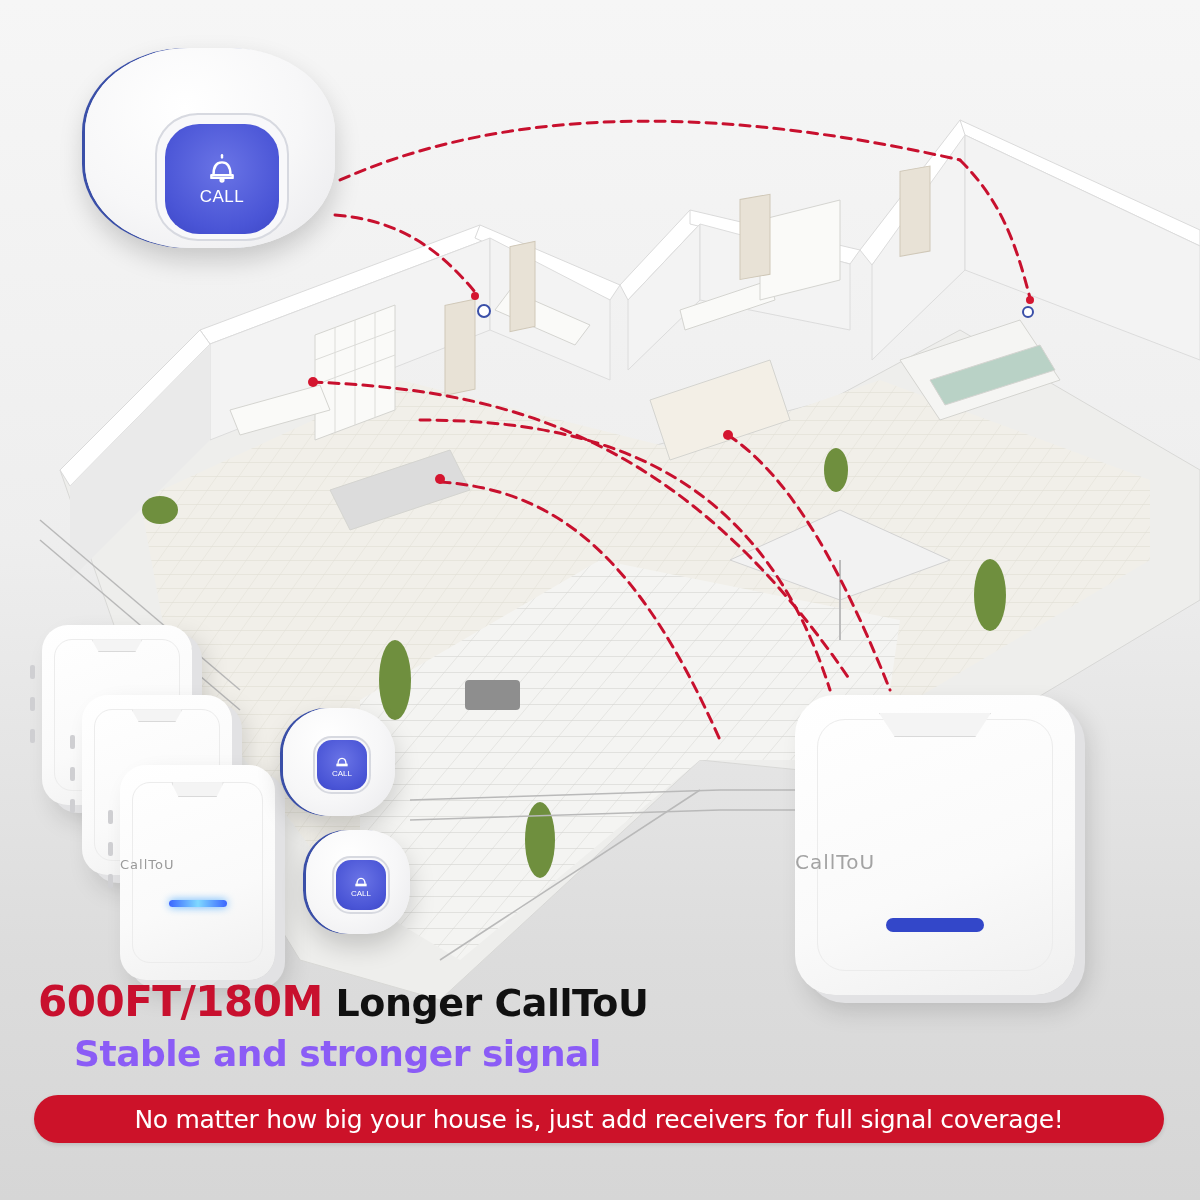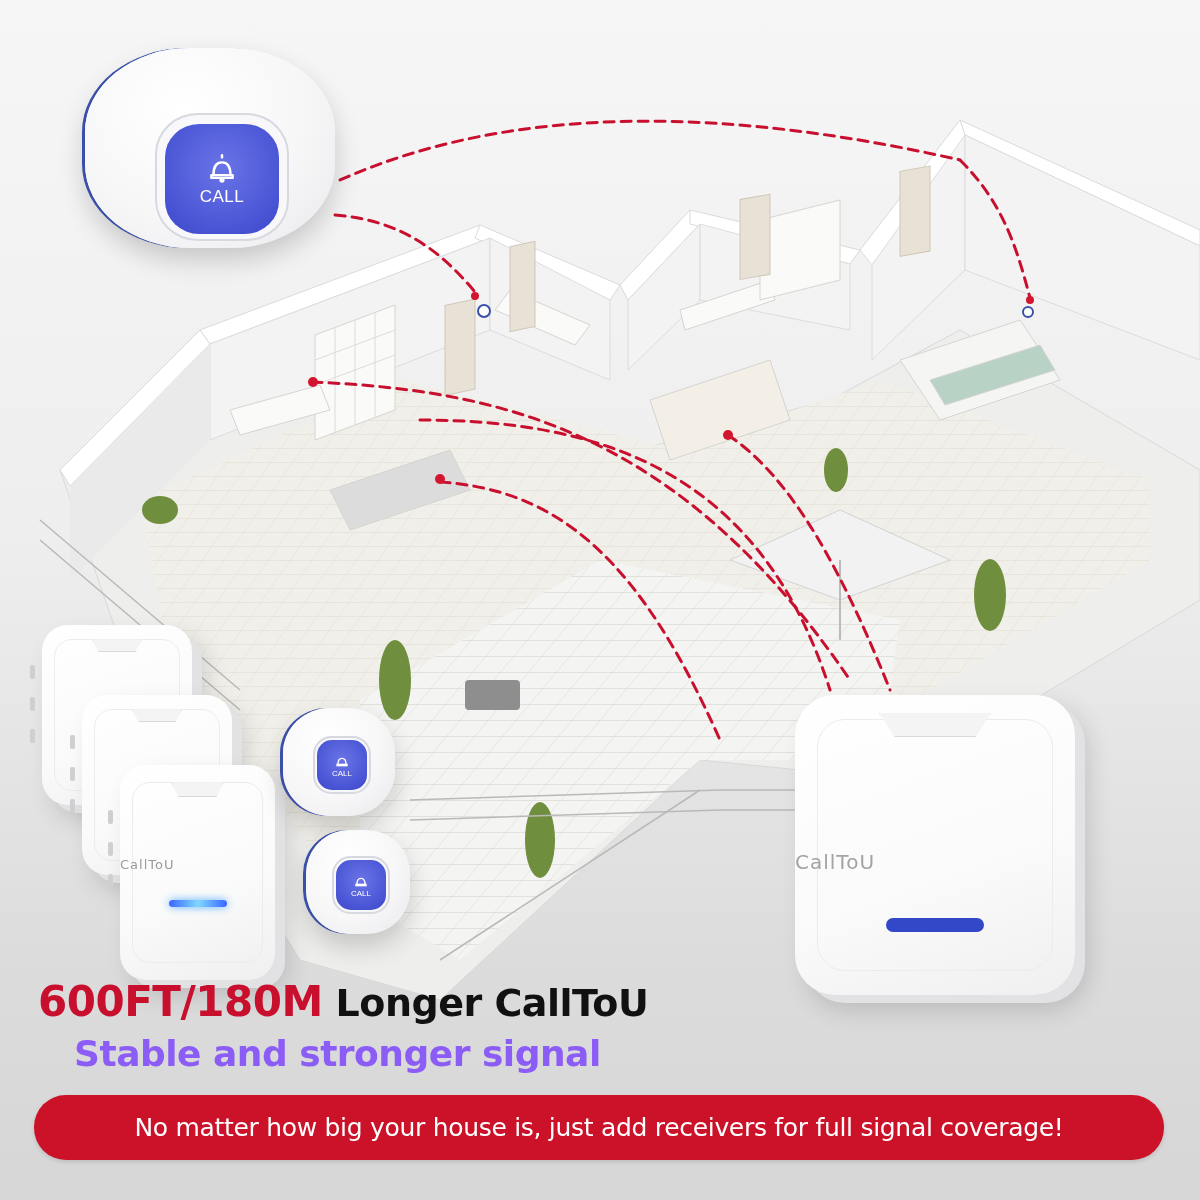--- a/index.html
+++ b/index.html
@@ -76,21 +76,21 @@
     font-family: "DejaVu Sans", sans-serif; font-weight: bold;
     font-size: 38px; line-height: 48px; color: #111; letter-spacing: -0.5px;
   }
   #headline .red { color: #c8102e; font-size: 42px; text-align: center; }
   #subline {
     position: absolute; left: 38px; top: 1030px;
     font-family: "DejaVu Sans", sans-serif; font-weight: bold;
     font-size: 36px; line-height: 48px; color: #8b5cf6; letter-spacing: -0.5px; margin-left: 36px;
   }
   #banner {
-    position: absolute; left: 34px; top: 1095px; width: 1130px; height: 65px;
+    position: absolute; left: 34px; top: 1095px; width: 1130px; height: 48px;
     background: #cc1229; border-radius: 32px;
     display: flex; align-items: center; justify-content: center;
     color: #fff; font-family: "DejaVu Sans", sans-serif; font-size: 25px;
     letter-spacing: -0.3px;
     box-shadow: 0 2px 4px rgba(0,0,0,0.12);
   }
 </style>
 </head>
 <body>
 

